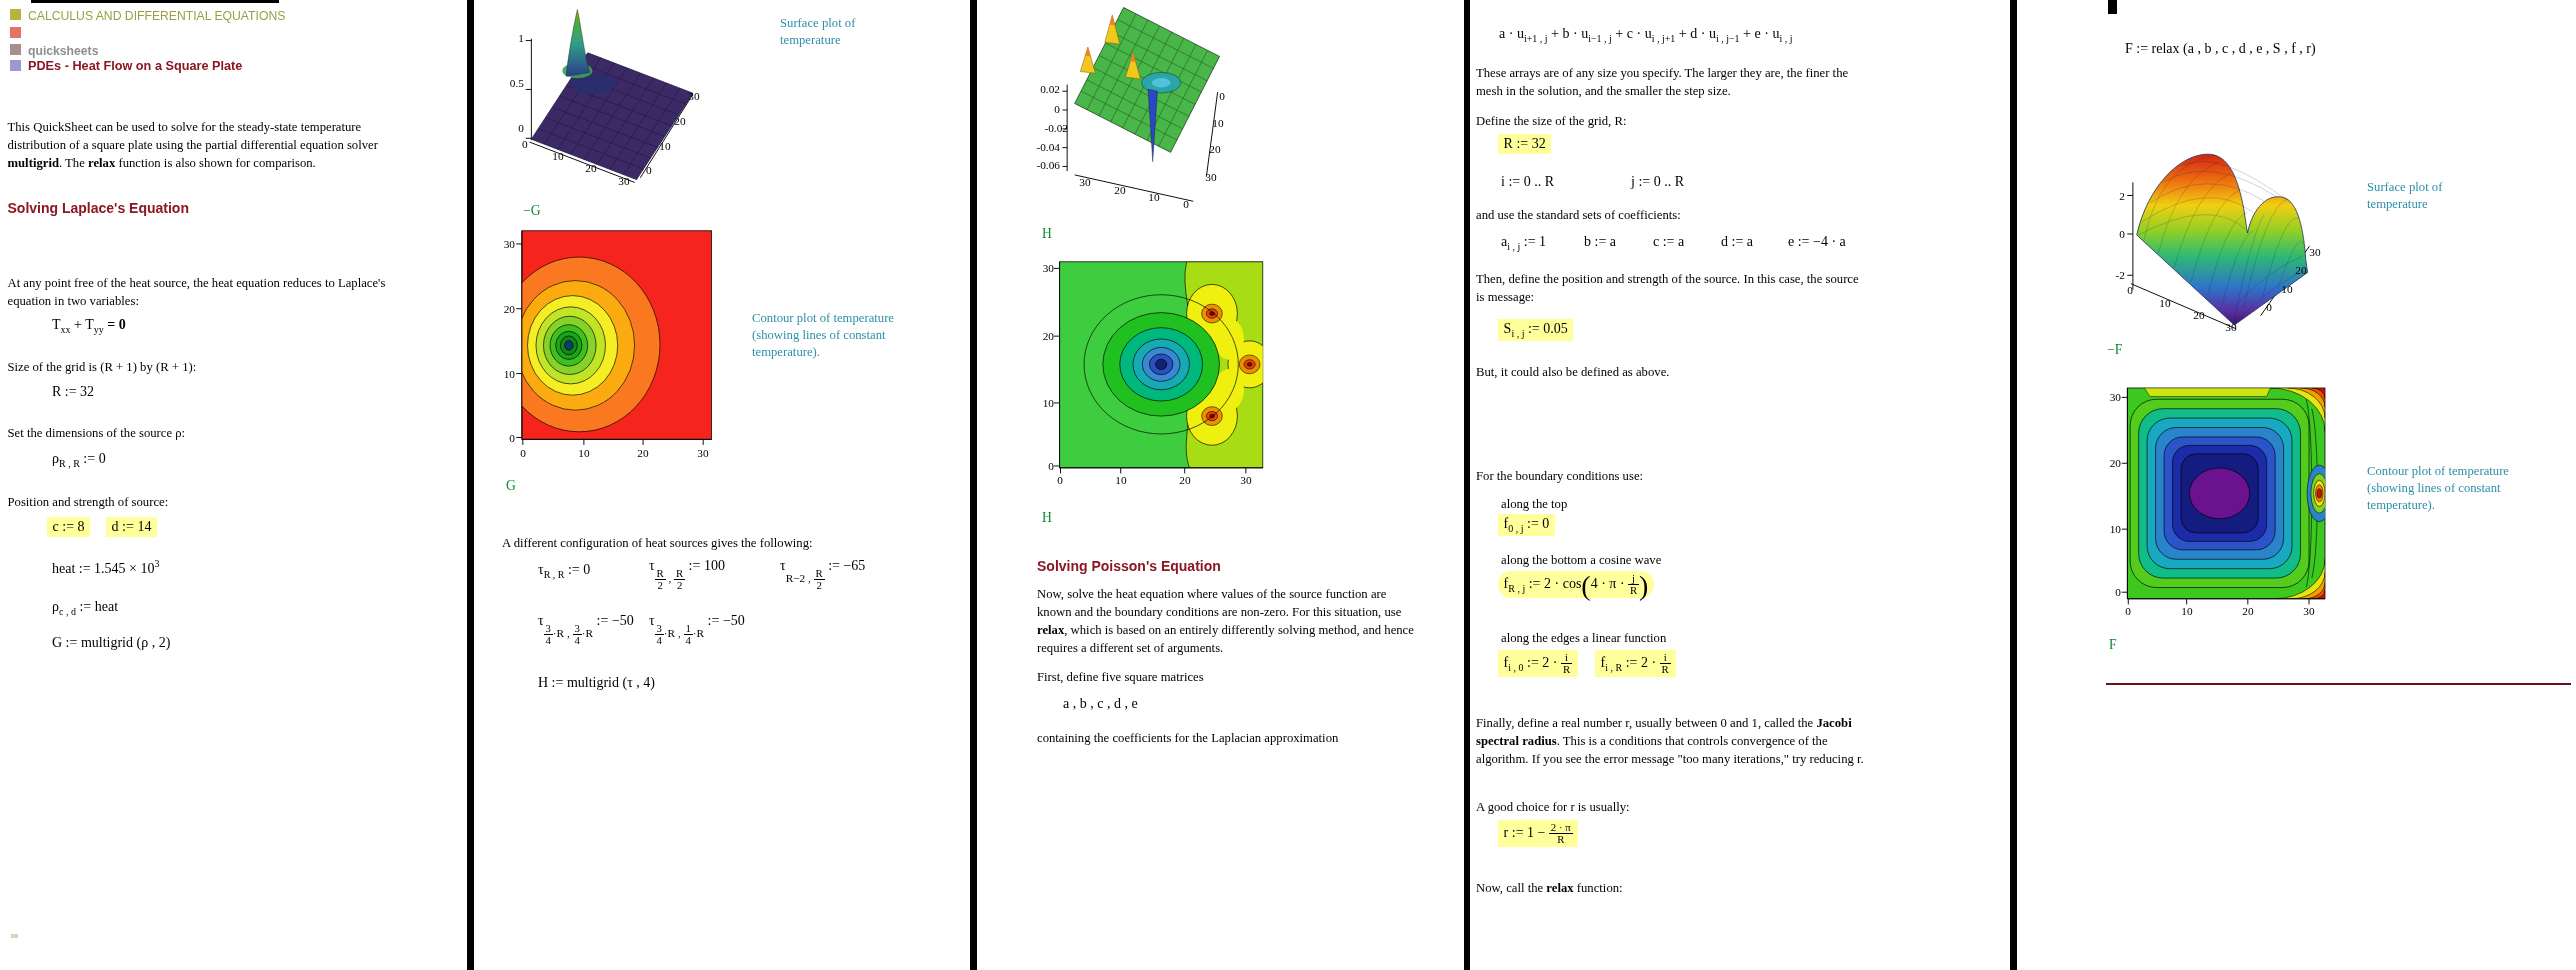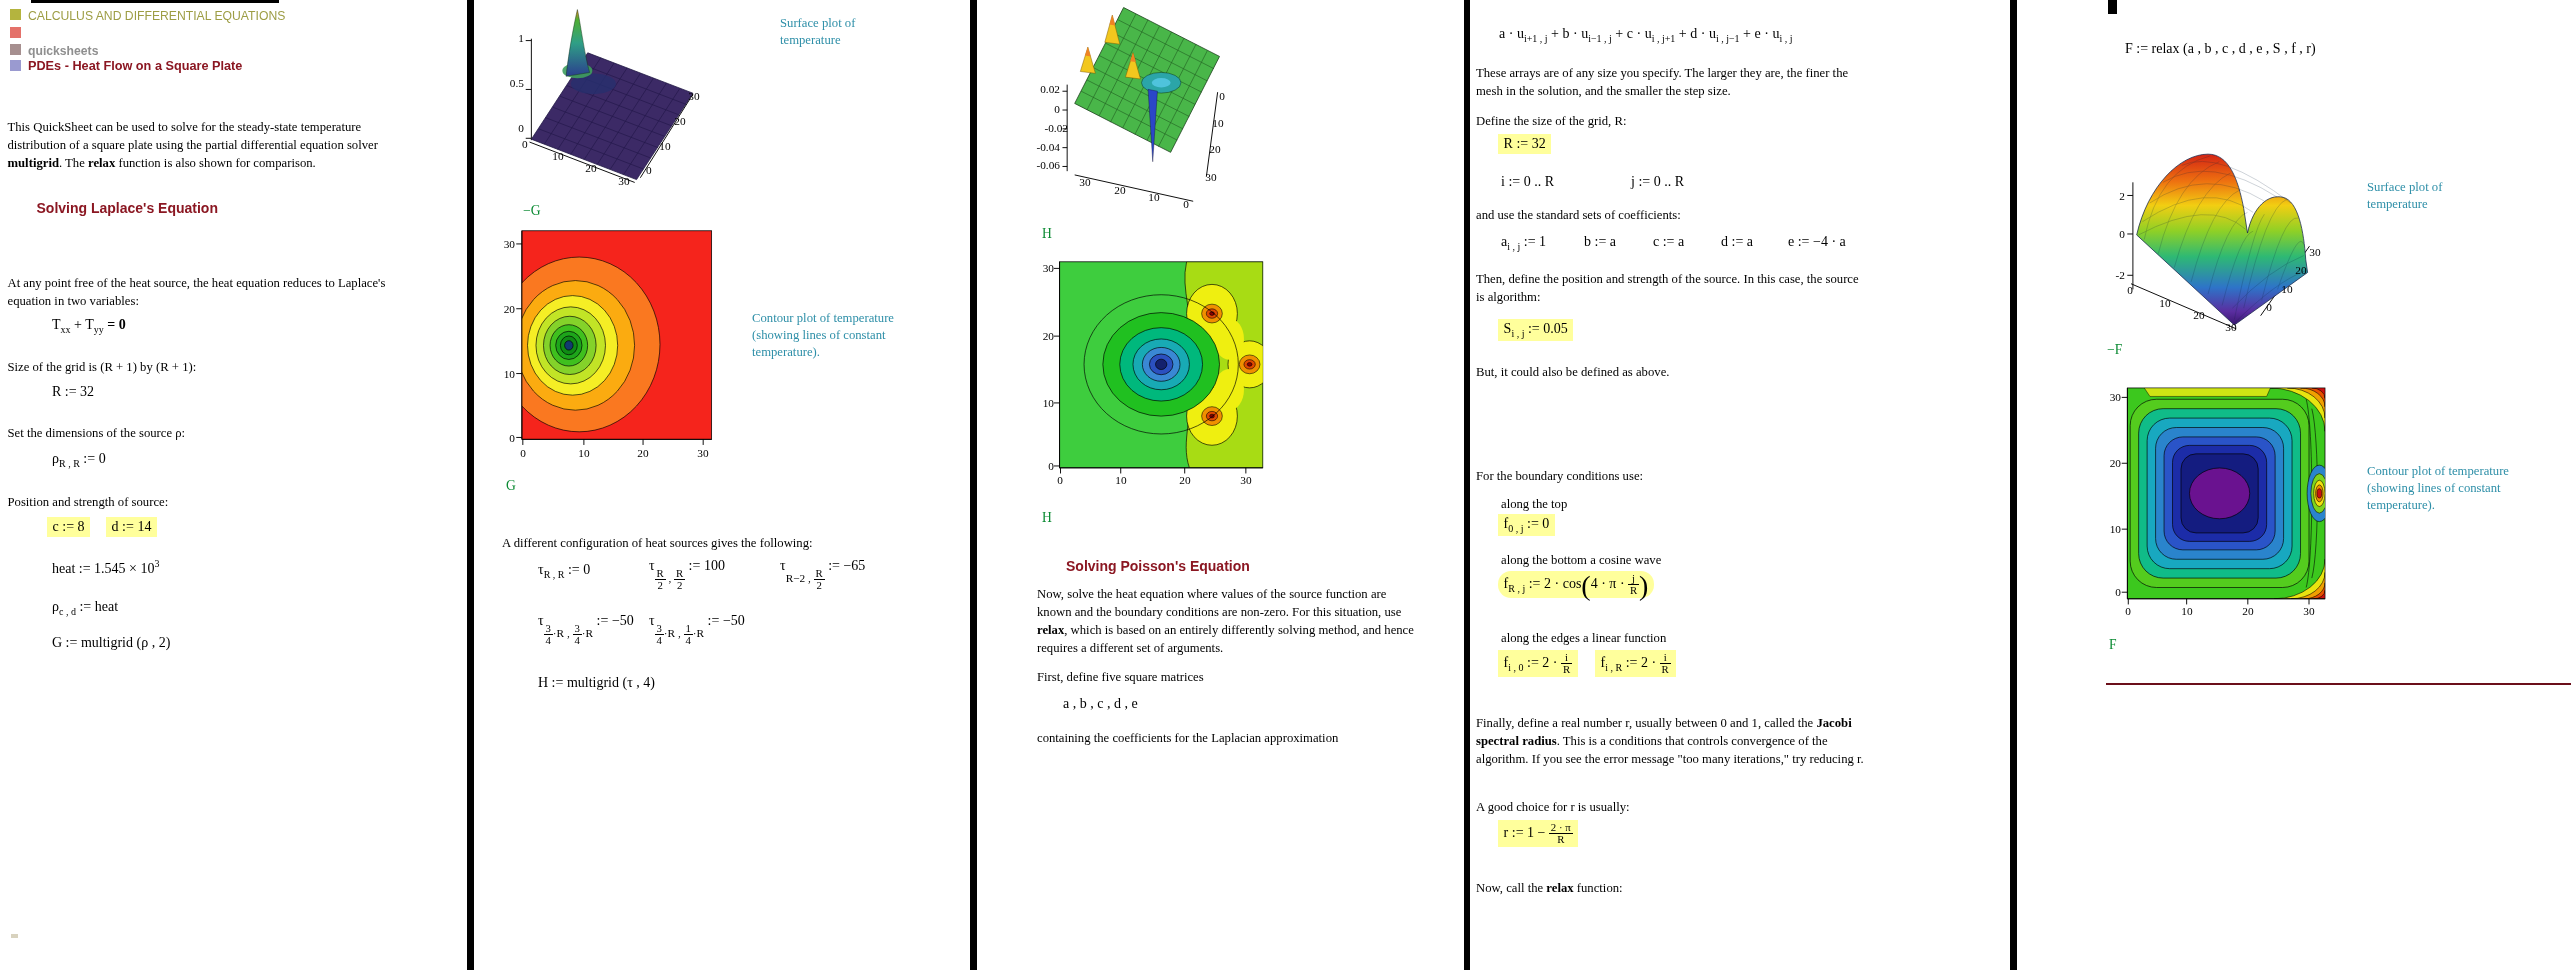--- a/index.html
+++ b/index.html
@@ -4,21 +4,21 @@
 <style>
   html,body{margin:0;padding:0;background:#fff;}
   #root{position:relative;width:2576px;height:970px;background:#fff;overflow:hidden;
         font-family:"Liberation Serif",serif;color:#000;}
   .col{position:absolute;top:0;height:970px;overflow:hidden;}
   .sep{position:absolute;top:0;height:970px;background:#000;}
   .abs{position:absolute;}
   .p{position:absolute;font-size:12.7px;line-height:18px;color:#000;}
   .ln{white-space:nowrap;}
   .h1{position:absolute;font-family:"Liberation Sans",sans-serif;font-weight:bold;
-      font-size:14px;color:#8b1722;white-space:nowrap;margin-left:29px;}
+      font-size:14px;color:#8b1722;white-space:nowrap;}
   .cap{position:absolute;font-size:12.7px;line-height:17px;color:#2e8fa8;}
   .lab{position:absolute;font-size:13.6px;color:#0a8a32;white-space:nowrap;}
   .eq{position:absolute;font-size:14px;white-space:nowrap;color:#000;}
   .eq sub{font-size:10px;}
   .eq sup{font-size:10px;}
   .hl{background:#ffff9c;padding:1.9px 5.6px;}
   .frac{display:inline-block;vertical-align:middle;text-align:center;font-size:10.8px;line-height:1.05;}
   .frac .n{display:block;padding:0 1.9px;}
   .frac .d{display:block;border-top:0.9px solid #000;padding:0 1.9px;}
   .sgrp{display:inline-block;vertical-align:-12.2px;font-size:11.3px;}
@@ -377,21 +377,21 @@
     <div class="p ln" style="left:63px;top:206px;">and use the standard sets of coefficients:</div>
 
     <span class="eq" style="left:88px;top:234px;"><span>a</span><sub>i , j</sub><span> := 1</span></span>
     <span class="eq" style="left:171px;top:234px;">b := a</span>
     <span class="eq" style="left:240px;top:234px;">c := a</span>
     <span class="eq" style="left:308px;top:234px;">d := a</span>
     <span class="eq" style="left:375px;top:234px;">e := −4 · a</span>
 
     <div class="p" style="left:63px;top:270px;">
       <div class="ln">Then, define the position and strength of the source. In this case, the source</div>
-      <div class="ln">is algorithm:</div>
+      <div class="ln">is message:</div>
     </div>
 
     <span class="eq hl" style="left:85px;top:319px;"><span>S</span><sub>i , j</sub><span> := 0.05</span></span>
 
     <div class="p ln" style="left:63px;top:363px;">But, it could also be defined as above.</div>
 
 
     <div class="p ln" style="left:63px;top:467px;">For the boundary conditions use:</div>
     <div class="p ln" style="left:88px;top:495px;">along the top</div>
 

